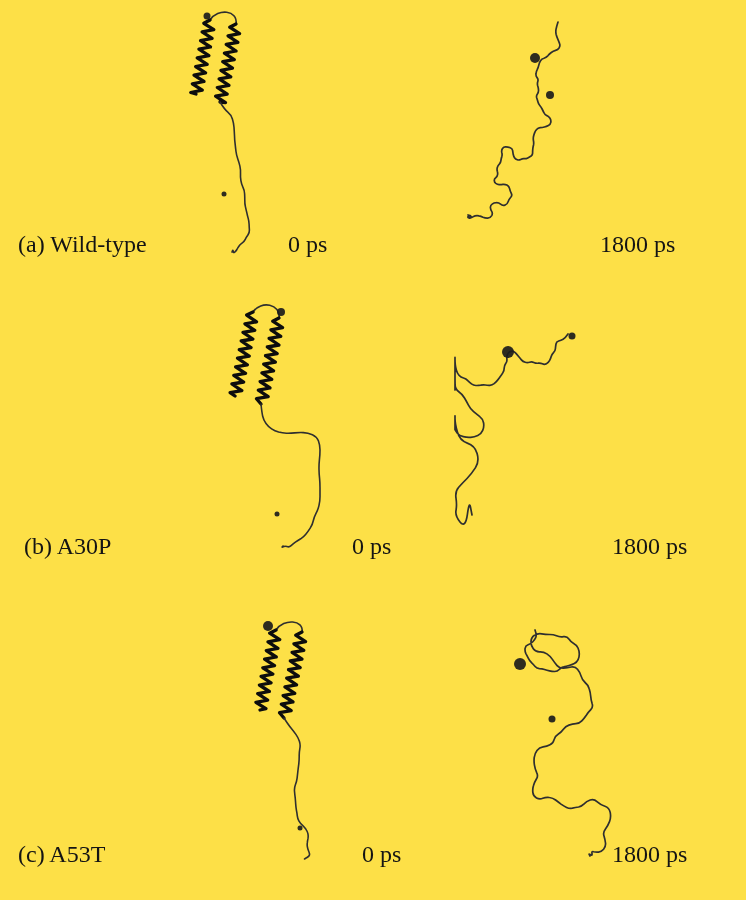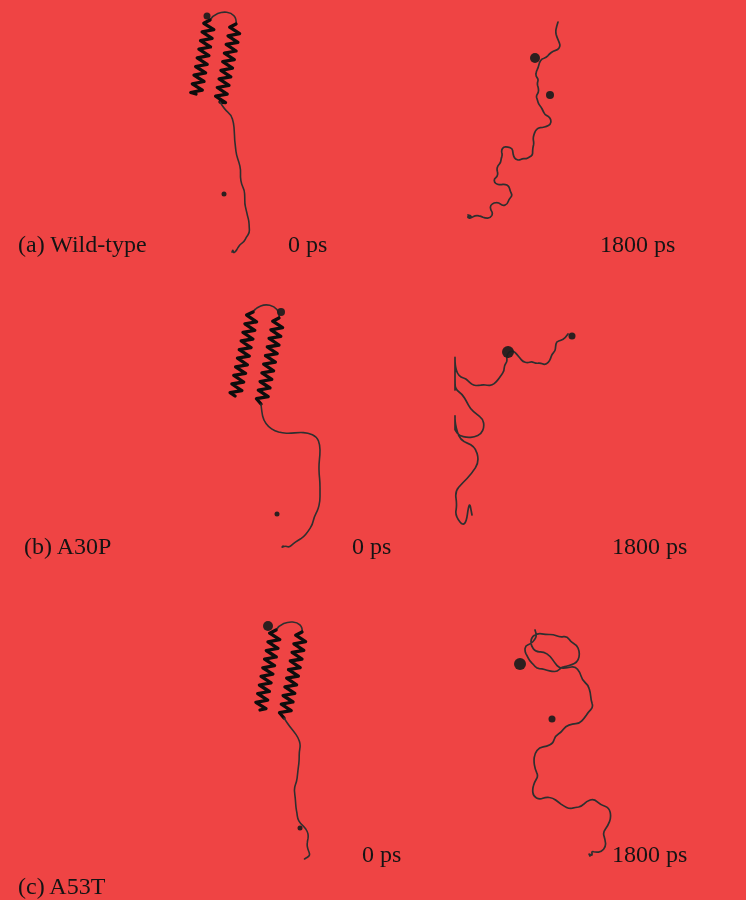--- a/index.html
+++ b/index.html
@@ -1,19 +1,19 @@
 <!DOCTYPE html>
 <html><head>
 <meta charset="utf-8">
 <style>
   html,body{margin:0;padding:0;background:#ffffff;}
   .canvas{
     position:relative;
     width:746px;height:900px;
-    background:#ef4444;
+    background:#fde047;
     font-family:"Liberation Serif","DejaVu Serif",serif;
     overflow:hidden;
   }
   .lbl{
     position:absolute;
     font-size:24px;
     color:#141414;
     white-space:nowrap;
     line-height:1.1;
   }
@@ -69,18 +69,18 @@
         <path d="M 62 26 L 55.7 29.2 L 65.6 35.7 L 53.9 37.8 L 63.8 44.4 L 52.1 46.4 L 62.0 53.0 L 50.3 55.0 L 60.2 61.6 L 48.5 63.6 L 58.4 70.2 L 46.7 72.2 L 56.6 78.8 L 44.9 80.9 L 54.8 87.4 L 43.1 89.5 L 53.0 96.0 L 41.3 98.1 L 51.2 104.6 L 39.5 106.7 L 44 112" fill="none" stroke="#0d0d0d" stroke-width="3.3" stroke-linejoin="round" stroke-linecap="round"></path>
         <path d="M 44.0 112.0 Q 48.4 118.9 51.0 122.0 Q 53.5 125.1 55.9 128.4 Q 58.2 131.6 59.4 135.3 Q 60.6 139.1 59.8 142.8 Q 59.1 146.6 59.2 150.4 Q 59.2 154.2 58.8 157.8 Q 58.3 161.5 57.9 165.0 Q 57.5 168.6 57.1 172.1 Q 56.7 175.5 55.4 178.7 Q 54.2 181.9 54.5 185.2 Q 54.8 188.5 55.2 191.7 Q 55.5 194.9 55.7 198.0 Q 55.9 201.1 56.4 204.1 Q 57.0 207.0 57.3 209.8 Q 57.6 212.7 59.0 215.1 Q 60.4 217.4 62.3 219.2 Q 64.2 221.0 65.8 223.1 Q 67.3 225.2 67.9 227.6 Q 68.4 230.1 68.0 232.4 Q 67.5 234.7 67.3 236.9 Q 67.0 239.0 67.4 240.9 Q 67.7 242.9 68.4 244.5 Q 69.1 246.1 69.5 247.8 Q 69.8 249.5 68.4 250.5 Q 67.0 251.5 65.5 252.4 Q 63.9 253.3 65.0 252.7 L 66.0 252.0" fill="none" stroke="#2f2f2f" stroke-width="1.6" stroke-linecap="round"></path>
         <circle cx="28" cy="20" r="5" fill="#1c1c1c" opacity="0.92"></circle>
         <circle cx="60" cy="222" r="2.5" fill="#1c1c1c" opacity="0.92"></circle>
       </svg>
     <svg id="svg-c1" width="145" height="252" style="left:490px;top:614px;">
         <path d="M 45.0 16.0 Q 46.9 21.2 45.7 23.7 Q 44.6 26.1 42.6 28.0 Q 40.6 29.9 38.1 30.8 Q 35.5 31.7 35.1 34.4 Q 34.7 37.1 35.9 39.6 Q 37.2 42.0 38.4 44.4 Q 39.6 46.8 41.5 48.7 Q 43.4 50.5 45.1 52.5 Q 46.8 54.5 49.4 54.6 Q 52.0 54.6 54.5 55.5 Q 57.0 56.4 59.5 56.9 Q 62.1 57.5 64.7 57.5 Q 67.4 57.5 69.2 55.5 Q 71.0 53.6 73.7 52.9 Q 76.3 52.1 79.0 51.5 Q 81.8 50.9 84.3 49.6 Q 86.9 48.3 88.1 45.7 Q 89.3 43.0 89.3 40.0 Q 89.3 36.9 88.0 34.0 Q 86.7 31.1 83.7 29.5 Q 80.8 27.9 78.9 25.0 Q 77.1 22.1 73.5 22.6 Q 69.9 23.2 66.5 21.8 Q 63.1 20.4 59.3 20.5 Q 55.5 20.5 51.7 19.8 Q 47.8 19.1 44.5 21.3 Q 41.1 23.5 41.0 27.6 Q 40.9 31.6 43.3 34.8 Q 45.7 38.0 49.7 37.8 Q 53.6 37.6 56.9 39.9 Q 60.2 42.1 62.4 45.4 Q 64.6 48.7 67.1 51.6 Q 69.7 54.5 73.5 54.2 Q 77.4 54.0 81.2 53.0 Q 85.0 52.1 87.5 55.2 Q 90.1 58.3 91.1 62.1 Q 92.2 66.0 95.1 68.5 Q 98.1 71.0 99.2 74.7 Q 100.4 78.4 100.7 82.2 Q 101.0 86.0 102.1 89.5 Q 103.3 93.0 100.8 95.6 Q 98.2 98.2 96.3 101.2 Q 94.3 104.2 91.8 106.8 Q 89.4 109.3 85.9 109.6 Q 82.4 109.9 78.9 111.1 Q 75.5 112.3 73.4 115.3 Q 71.3 118.3 68.1 120.2 Q 65.0 122.0 64.1 125.6 Q 63.3 129.2 60.0 130.8 Q 56.8 132.4 53.1 132.9 Q 49.4 133.4 47.0 136.6 Q 44.7 139.7 44.2 143.6 Q 43.8 147.6 44.5 151.4 Q 45.1 155.2 46.7 158.6 Q 48.4 162.0 46.4 165.0 Q 44.5 168.1 43.5 171.6 Q 42.4 175.1 42.9 178.7 Q 43.3 182.3 46.5 184.0 Q 49.6 185.6 52.8 184.3 Q 56.0 183.0 59.4 183.5 Q 62.9 183.9 65.6 186.0 Q 68.4 188.1 71.0 190.1 Q 73.7 192.0 76.6 193.4 Q 79.4 194.7 82.4 194.2 Q 85.4 193.6 88.6 193.0 Q 91.7 192.3 94.1 189.9 Q 96.4 187.4 100.2 186.0 Q 103.9 184.7 107.3 187.8 Q 110.6 190.8 114.9 192.2 Q 119.2 193.6 120.2 198.4 Q 121.2 203.3 119.5 207.6 Q 117.8 212.0 115.3 215.3 Q 112.8 218.6 114.0 222.0 Q 115.1 225.5 115.5 229.0 Q 115.9 232.5 113.6 235.2 Q 111.3 237.9 108.5 238.1 Q 105.6 238.3 103.6 237.7 Q 101.5 237.0 102.0 239.5 Q 102.4 241.9 100.5 240.6 Q 98.6 239.3 99.3 240.7 L 100.0 242.0" fill="none" stroke="#2f2f2f" stroke-width="1.7" stroke-linecap="round"></path>
         <circle cx="30" cy="50" r="6" fill="#1c1c1c" opacity="0.92"></circle>
         <circle cx="62" cy="105" r="3.5" fill="#1c1c1c" opacity="0.92"></circle>
       </svg>
-    <div class="lbl" style="left:18px;top:841px;margin-top:32px;">(c) A53T</div>
+    <div class="lbl" style="left:18px;top:841px;">(c) A53T</div>
     <div class="lbl" style="left:362px;top:841px;">0 ps</div>
     <div class="lbl" style="left:612px;top:841px;">1800 ps</div>
   </section>
 
 </div>
 
 </body></html>

